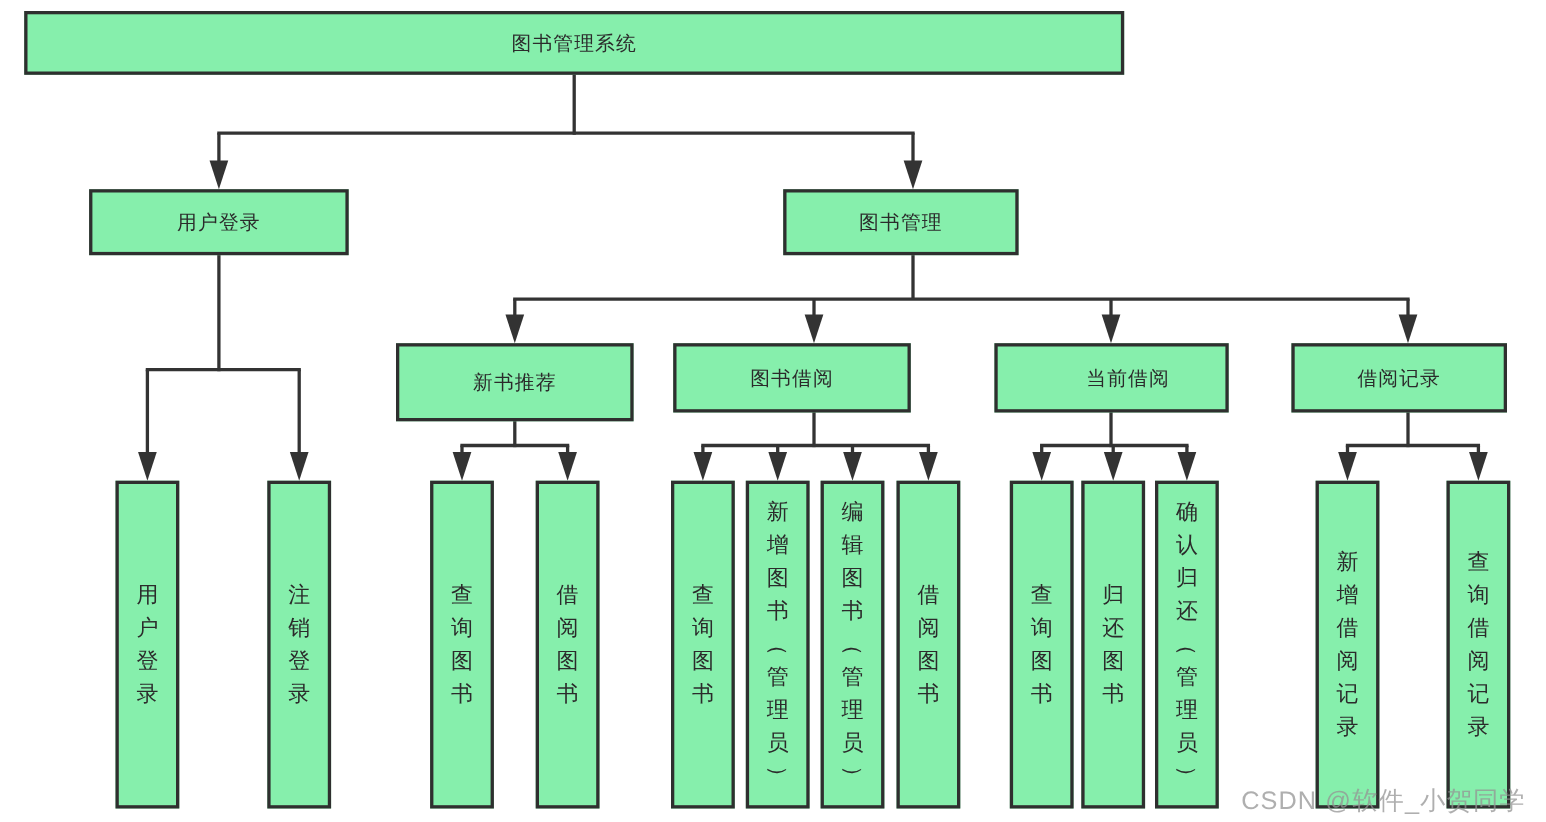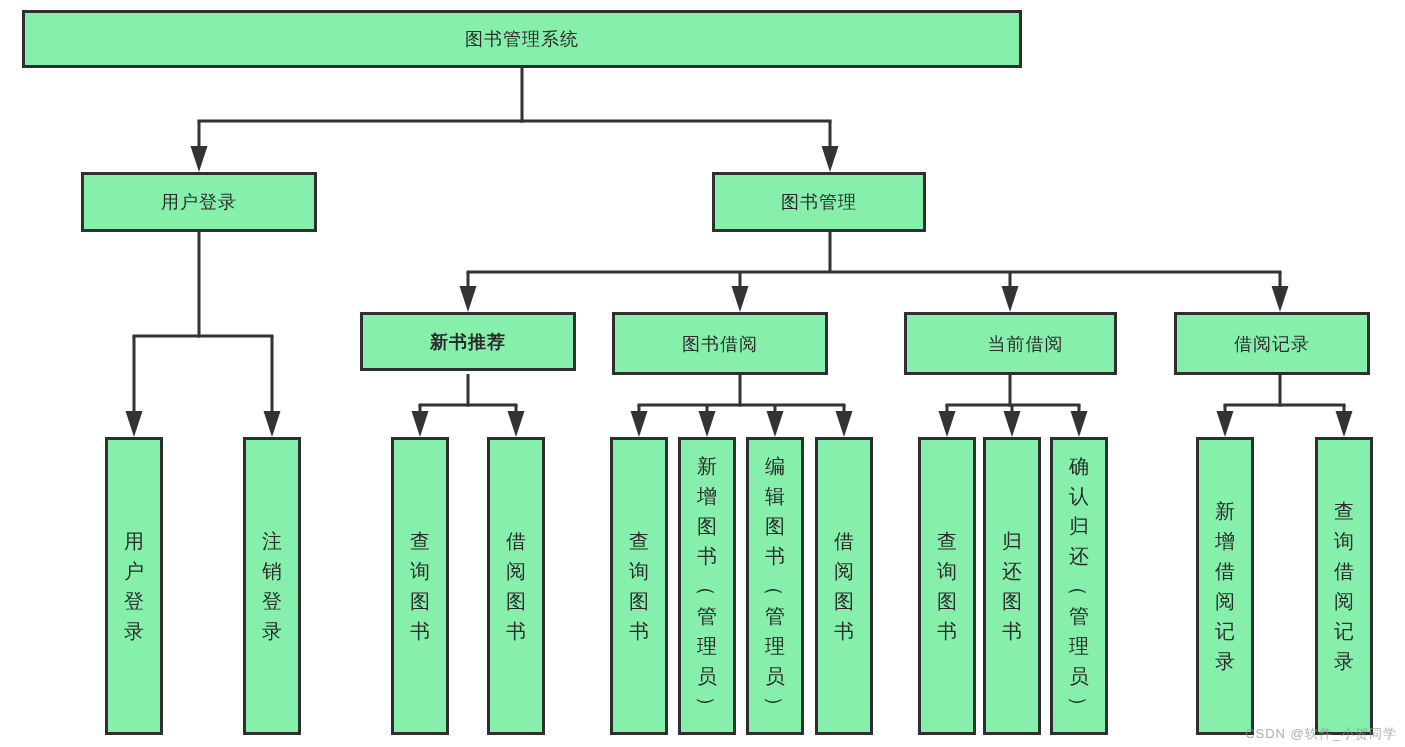--- a/index.html
+++ b/index.html
@@ -25,22 +25,22 @@
   .vtext{
     display:flex;flex-direction:column;
     align-items:center;justify-content:center;
     width:100%;height:100%;
     font-size:20px;
   }
   .vtext span{display:block;line-height:30px;height:30px;text-align:center;}
   .vtext span.vrot{transform:rotate(90deg);}
   .watermark{
     position:absolute;
-    right:8px;bottom:4px;
-    font-size:13px;
+    right:18px;bottom:4px;
+    font-size:23px;
     color:rgba(148,148,148,0.75);
     letter-spacing:1px;
     z-index:3;
     white-space:nowrap;
   }
 </style>
 </head>
 <body>
 
 <div class="canvas">
@@ -118,21 +118,21 @@
     <span>图书管理系统</span>
   </div>
 
   <div class="node hnode" style="left:81px;top:172px;width:236px;height:60px;">
     <span>用户登录</span>
   </div>
   <div class="node hnode" style="left:712px;top:172px;width:214px;height:60px;">
     <span>图书管理</span>
   </div>
 
-  <div class="node hnode" style="left:360px;top:312px;width:216px;height:59px;font-weight:bold;">
+  <div class="node hnode" style="left:360px;top:312px;width:216px;height:71px;">
     <span>新书推荐</span>
   </div>
   <div class="node hnode" style="left:612px;top:312px;width:216px;height:63px;">
     <span>图书借阅</span>
   </div>
   <div class="node hnode" style="left:904px;top:312px;width:213px;height:63px;padding-left:30px;">
     <span>当前借阅</span>
   </div>
   <div class="node hnode" style="left:1174px;top:312px;width:196px;height:63px;">
     <span>借阅记录</span>

